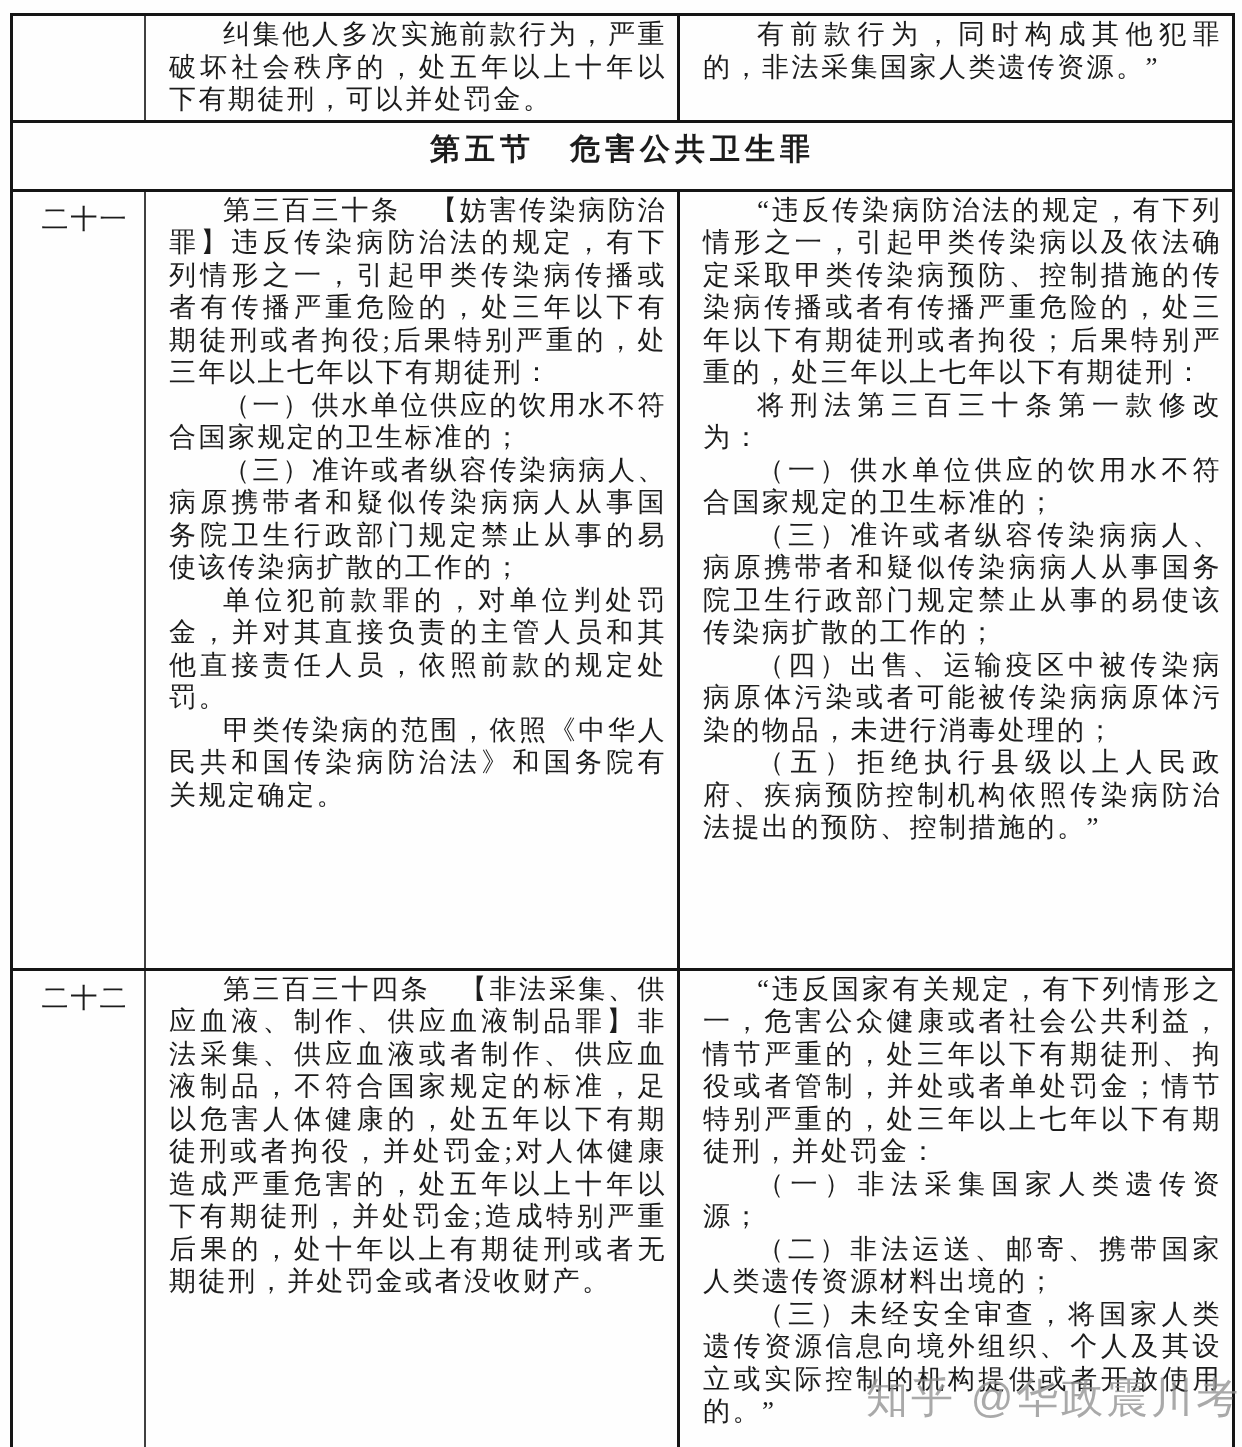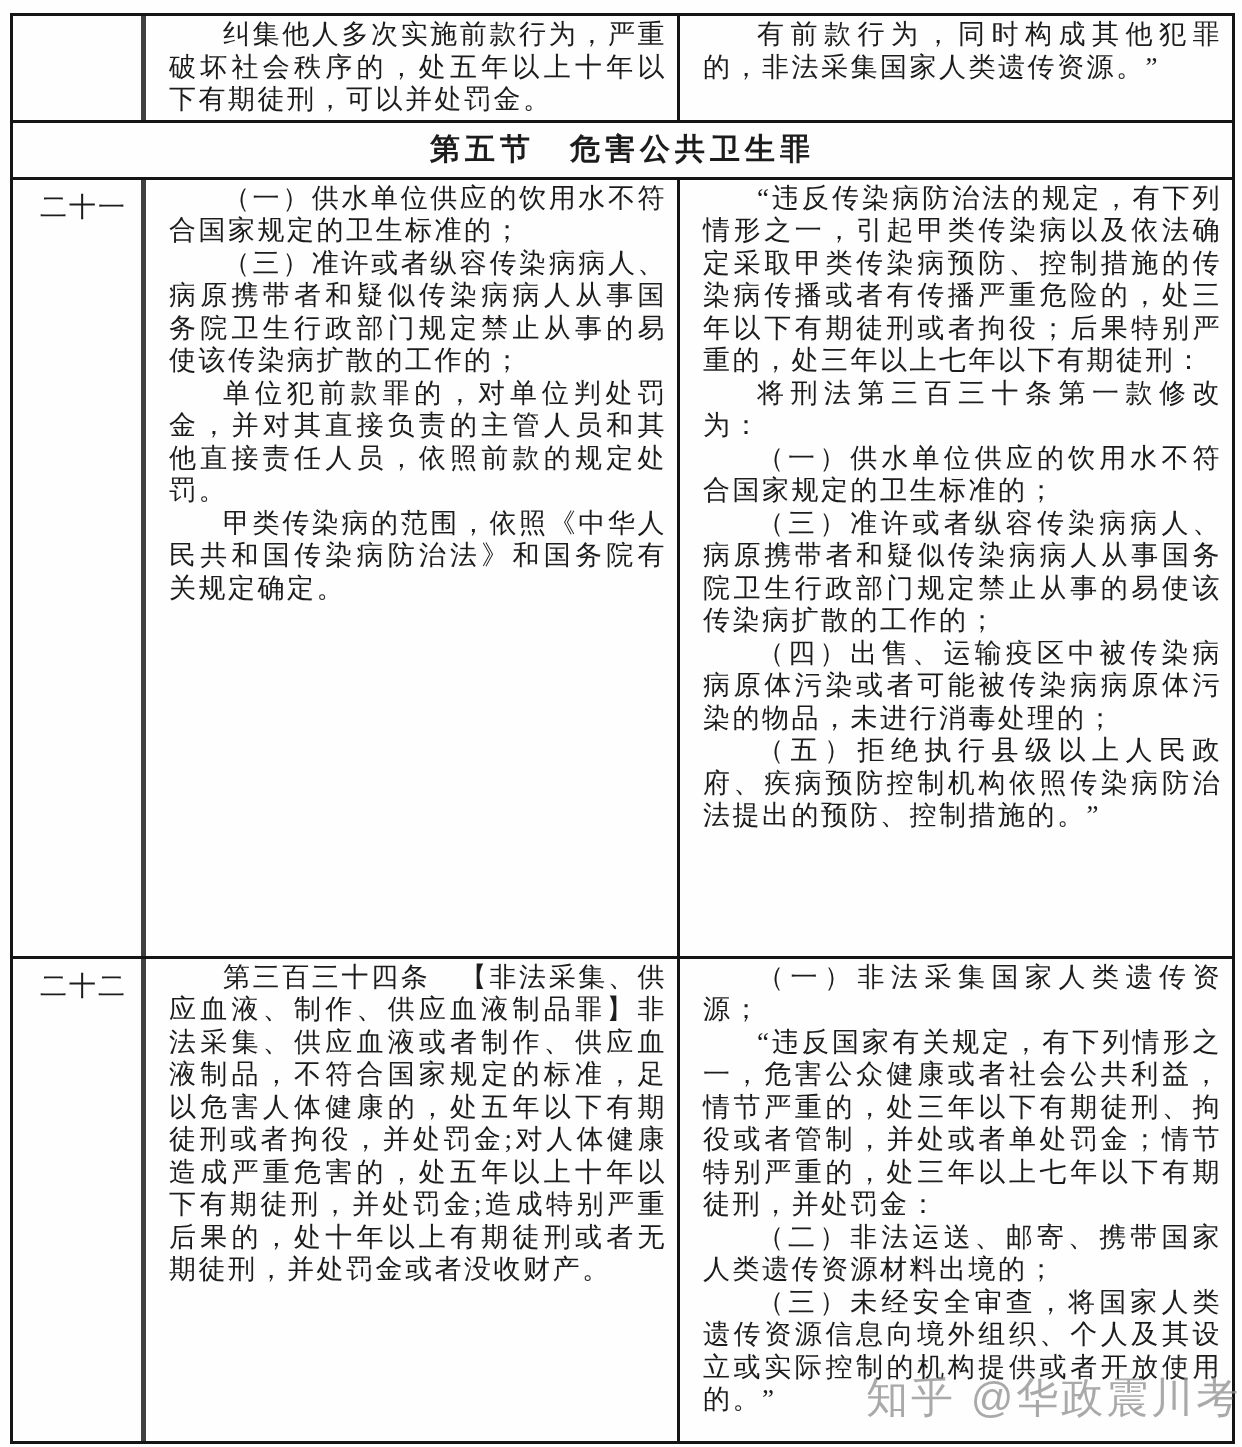--- a/index.html
+++ b/index.html
@@ -36,21 +36,21 @@
   }
   .law-row:nth-child(1) { min-height: 96px; }
   .law-row:nth-child(2) { min-height: 40px; }
   .law-row:nth-child(3) { min-height: 776px; }
   .law-row:nth-child(4) { min-height: 482px; }
   .cell {
     padding: 2px 10px 4px 23px;
     overflow: hidden;
   }
   .cell.num {
-    border-right: 5px solid #404040;
+    border-right: 2px solid #404040;
     text-align: center;
     padding-top: 9px;
     font-size: 27px;
     letter-spacing: 2px;
   }
   .cell.original {
     border-right: 3px solid #151515;
   }
   .cell p {
     margin: 0;
@@ -61,21 +61,21 @@
     text-align: justify;
     text-justify: inter-character;
     text-align-last: left;
   }
   .section-title {
     text-align: center;
     font-family: "Liberation Sans", "DejaVu Sans", sans-serif;
     font-weight: 700;
     font-size: 30px;
     letter-spacing: 5px;
-    padding: 6px 0 7px 0;
+    padding: 6px 0 19px 0;
   }
   .watermark {
     position: absolute;
     left: 866px;
     top: 1370px;
     font-family: "Liberation Sans", "DejaVu Sans", sans-serif;
     font-size: 42px;
     letter-spacing: 3px;
     color: rgba(148, 148, 148, 0.8);
     white-space: nowrap;
@@ -96,41 +96,42 @@
         <div class="cell amendment">
           <p>有前款行为，同时构成其他犯罪的，非法采集国家人类遗传资源。”</p>
         </div>
       </div>
       <div class="law-row kind-section">
         <div class="section-title">第五节　危害公共卫生罪</div>
       </div>
       <div class="law-row kind-article">
         <div class="cell num">二十一</div>
         <div class="cell original">
+          <p>第三百三十条　【妨害传染病防治罪】违反传染病防治法的规定，有下列情形之一，引起甲类传染病传播或者有传播严重危险的，处三年以下有期徒刑或者拘役;后果特别严重的，处三年以上七年以下有期徒刑：</p>
           <p>（一）供水单位供应的饮用水不符合国家规定的卫生标准的；</p>
           <p>（三）准许或者纵容传染病病人、病原携带者和疑似传染病病人从事国务院卫生行政部门规定禁止从事的易使该传染病扩散的工作的；</p>
           <p>单位犯前款罪的，对单位判处罚金，并对其直接负责的主管人员和其他直接责任人员，依照前款的规定处罚。</p>
           <p>甲类传染病的范围，依照《中华人民共和国传染病防治法》和国务院有关规定确定。</p>
         </div>
         <div class="cell amendment">
           <p>“违反传染病防治法的规定，有下列情形之一，引起甲类传染病以及依法确定采取甲类传染病预防、控制措施的传染病传播或者有传播严重危险的，处三年以下有期徒刑或者拘役；后果特别严重的，处三年以上七年以下有期徒刑：</p>
           <p>将刑法第三百三十条第一款修改为：</p>
           <p>（一）供水单位供应的饮用水不符合国家规定的卫生标准的；</p>
           <p>（三）准许或者纵容传染病病人、病原携带者和疑似传染病病人从事国务院卫生行政部门规定禁止从事的易使该传染病扩散的工作的；</p>
           <p>（四）出售、运输疫区中被传染病病原体污染或者可能被传染病病原体污染的物品，未进行消毒处理的；</p>
           <p>（五）拒绝执行县级以上人民政府、疾病预防控制机构依照传染病防治法提出的预防、控制措施的。”</p>
         </div>
       </div>
       <div class="law-row kind-article">
         <div class="cell num">二十二</div>
         <div class="cell original">
           <p>第三百三十四条　【非法采集、供应血液、制作、供应血液制品罪】非法采集、供应血液或者制作、供应血液制品，不符合国家规定的标准，足以危害人体健康的，处五年以下有期徒刑或者拘役，并处罚金;对人体健康造成严重危害的，处五年以上十年以下有期徒刑，并处罚金;造成特别严重后果的，处十年以上有期徒刑或者无期徒刑，并处罚金或者没收财产。</p>
         </div>
         <div class="cell amendment">
+          <p>“违反国家有关规定，有下列情形之一，危害公众健康或者社会公共利益，情节严重的，处三年以下有期徒刑、拘役或者管制，并处或者单处罚金；情节特别严重的，处三年以上七年以下有期徒刑，并处罚金：</p>
           <p>（一）非法采集国家人类遗传资源；</p>
-          <p>“违反国家有关规定，有下列情形之一，危害公众健康或者社会公共利益，情节严重的，处三年以下有期徒刑、拘役或者管制，并处或者单处罚金；情节特别严重的，处三年以上七年以下有期徒刑，并处罚金：</p>
           <p>（二）非法运送、邮寄、携带国家人类遗传资源材料出境的；</p>
           <p>（三）未经安全审查，将国家人类遗传资源信息向境外组织、个人及其设立或实际控制的机构提供或者开放使用的。”</p>
         </div>
       </div>
     </div>
   <div class="watermark">知乎 @华政震川考研</div>
 </div>
 
 </body></html>

